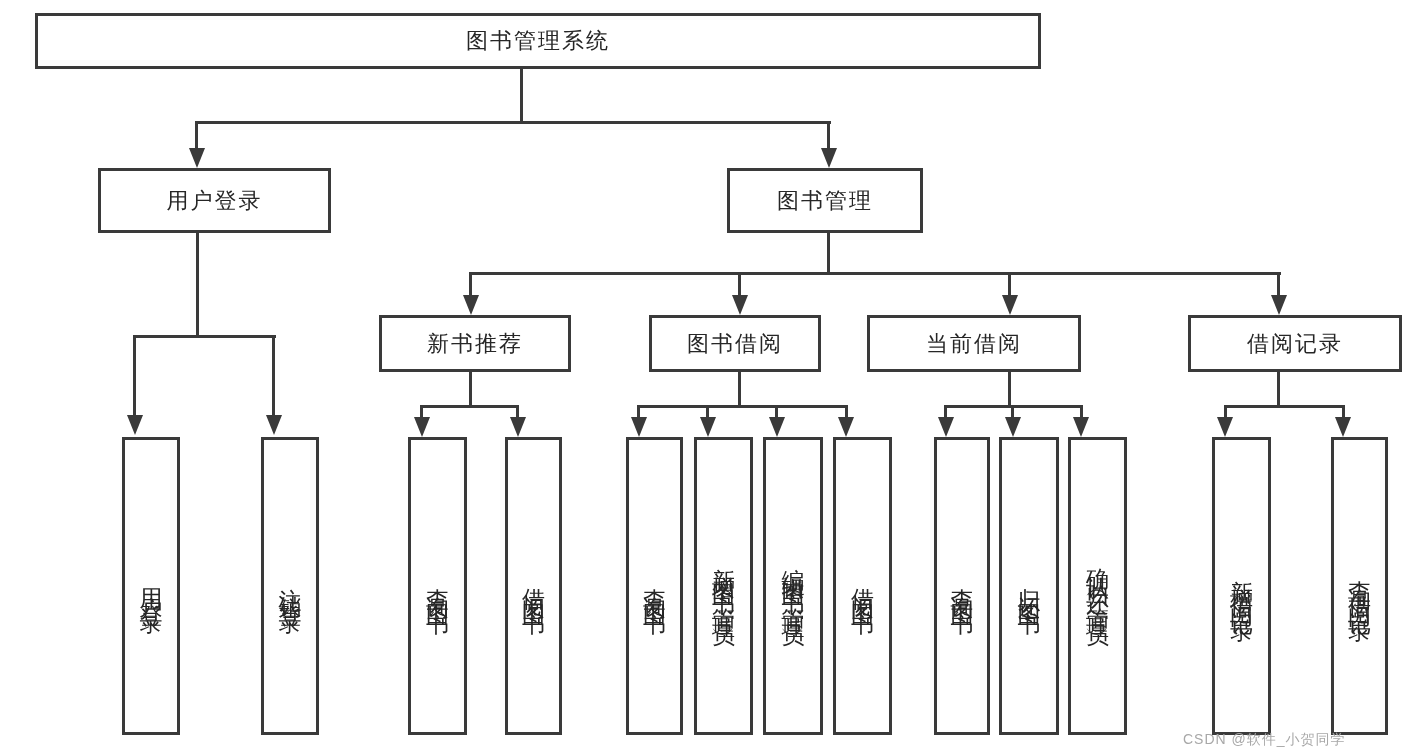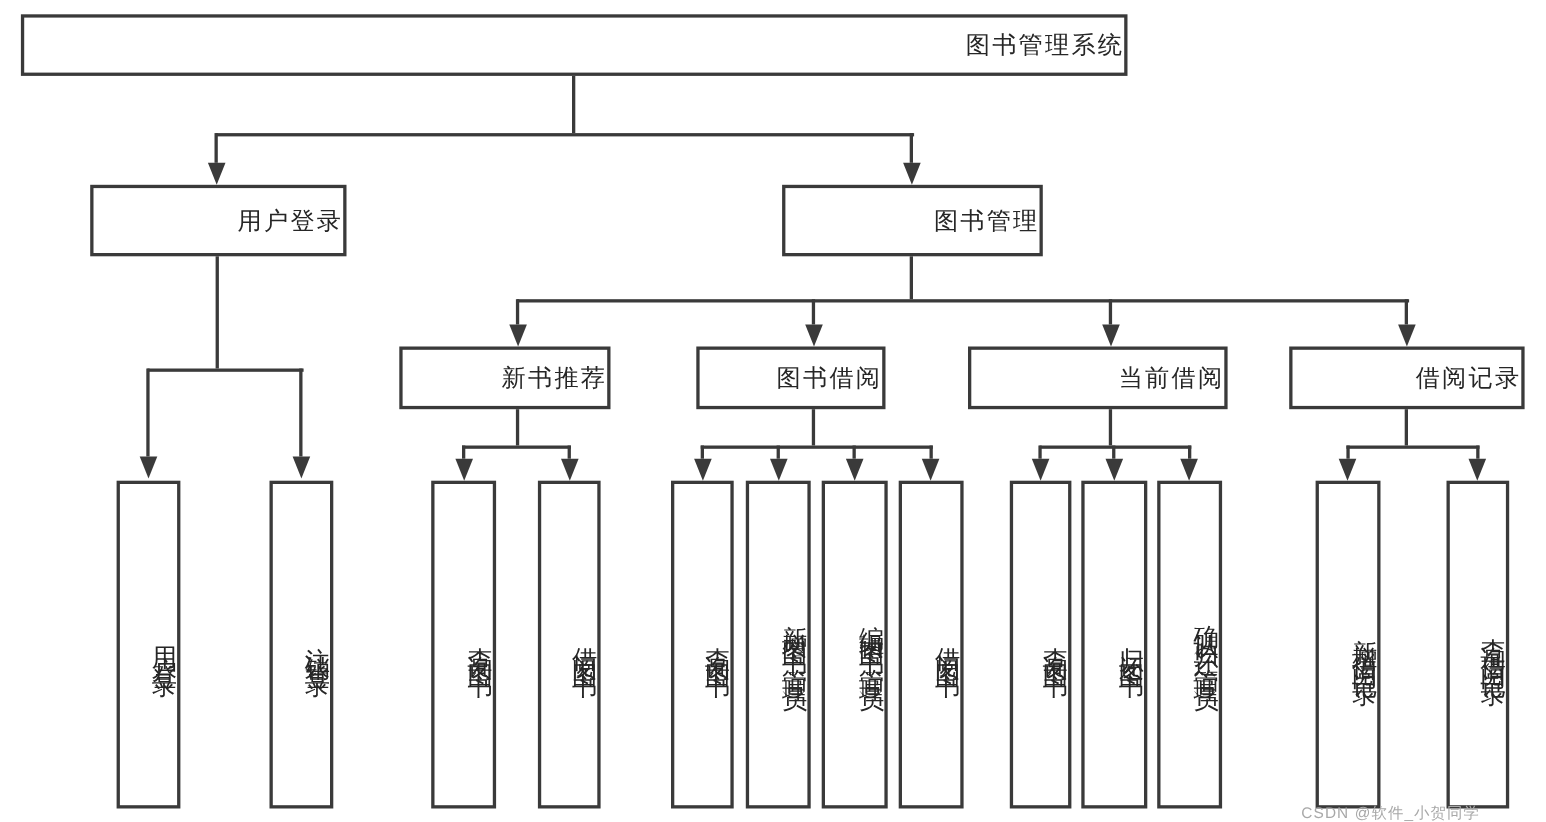--- a/index.html
+++ b/index.html
@@ -1,21 +1,21 @@
 <!DOCTYPE html>
 <html><head>
 <meta charset="utf-8">
 <style>
   html,body{margin:0;padding:0;background:#ffffff;}
   body{width:1405px;height:747px;position:relative;overflow:hidden;
        font-family:"Liberation Sans", sans-serif;}
   .canvas{position:absolute;inset:0;}
   
   .box{position:absolute;border:3px solid #3a3a3a;background:#ffffff;
-       display:flex;align-items:center;justify-content:flex-end;box-sizing:border-box;}
+       display:flex;align-items:center;justify-content:center;box-sizing:border-box;margin-left:16px;}
   .box .lbl{font-size:22px;color:#262626;letter-spacing:2px;white-space:nowrap;}
   .leaf .lbl{writing-mode:vertical-rl;font-size:23px;letter-spacing:8px;
              line-height:1;color:#262626;}
   
   .cl{position:absolute;background:#3a3a3a;}
   .v{width:3px;} .h{height:3px;}
   
   .arrow{position:absolute;width:0;height:0;
          border-left:8px solid transparent;border-right:8px solid transparent;
          border-top:20px solid #3a3a3a;}
@@ -27,31 +27,31 @@
 
 <div class="canvas">
 
   <div class="box root" style="left:19px;top:13px;width:1006px;height:56px">
     <span class="lbl">图书管理系统</span>
   </div>
 
   <div class="box" style="left:82px;top:168px;width:233px;height:65px">
     <span class="lbl">用户登录</span>
   </div>
-  <div class="box" style="left:711px;top:168px;width:237px;height:65px">
+  <div class="box" style="left:711px;top:168px;width:196px;height:65px">
     <span class="lbl">图书管理</span>
   </div>
 
   <div class="box" style="left:363px;top:315px;width:192px;height:57px">
     <span class="lbl">新书推荐</span>
   </div>
   <div class="box" style="left:633px;top:315px;width:172px;height:57px">
     <span class="lbl">图书借阅</span>
   </div>
-  <div class="box" style="left:880px;top:315px;width:236px;height:57px">
+  <div class="box" style="left:851px;top:315px;width:214px;height:57px">
     <span class="lbl">当前借阅</span>
   </div>
   <div class="box" style="left:1172px;top:315px;width:214px;height:57px">
     <span class="lbl">借阅记录</span>
   </div>
 
   <div class="box leaf" style="left:106px;top:437px;width:58px;height:298px">
     <span class="lbl">用户登录</span>
   </div>
   <div class="box leaf" style="left:245px;top:437px;width:58px;height:298px">

